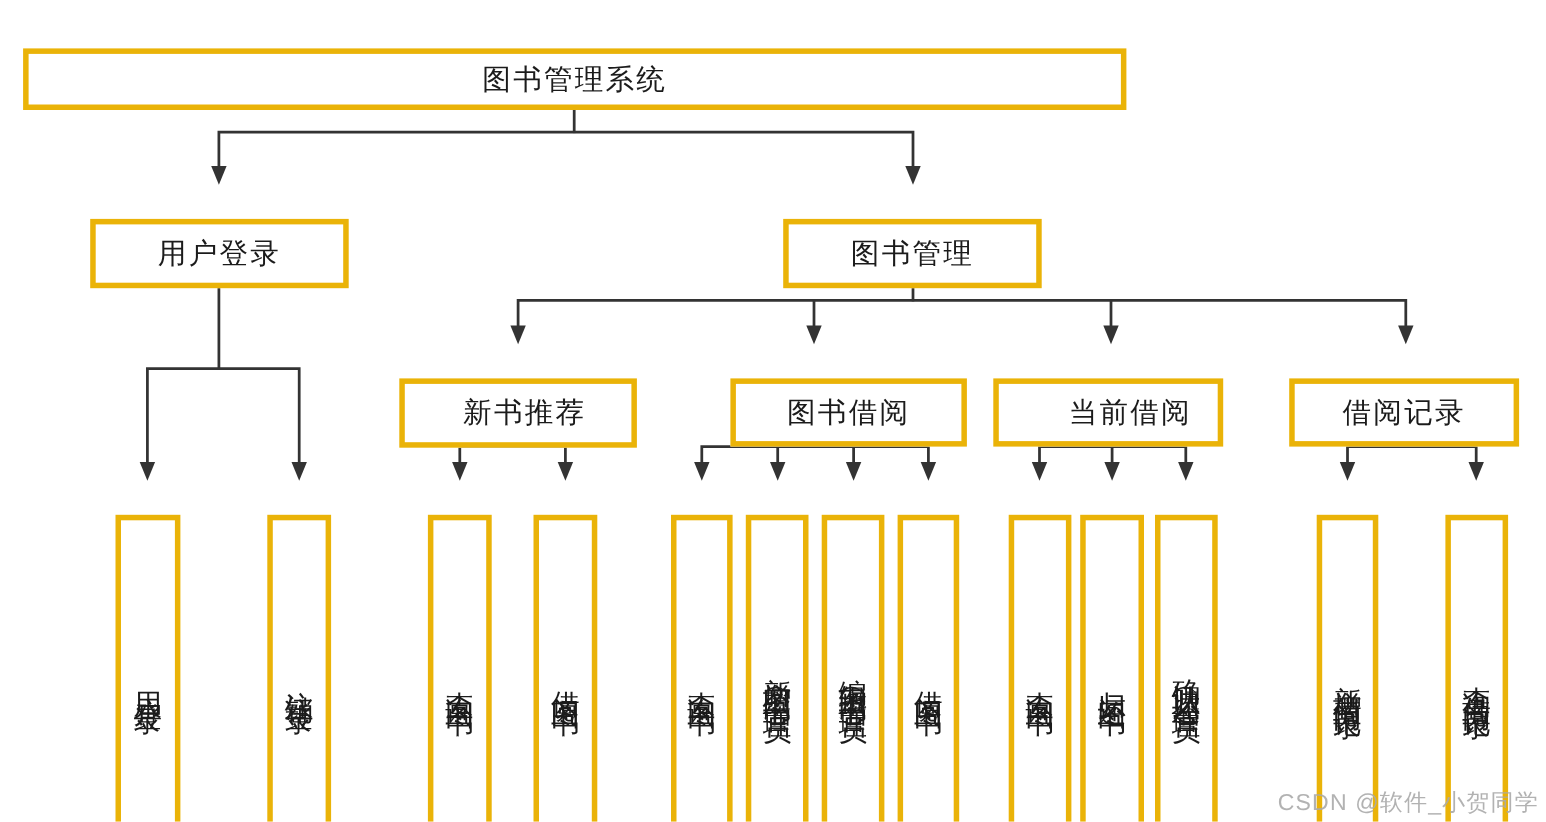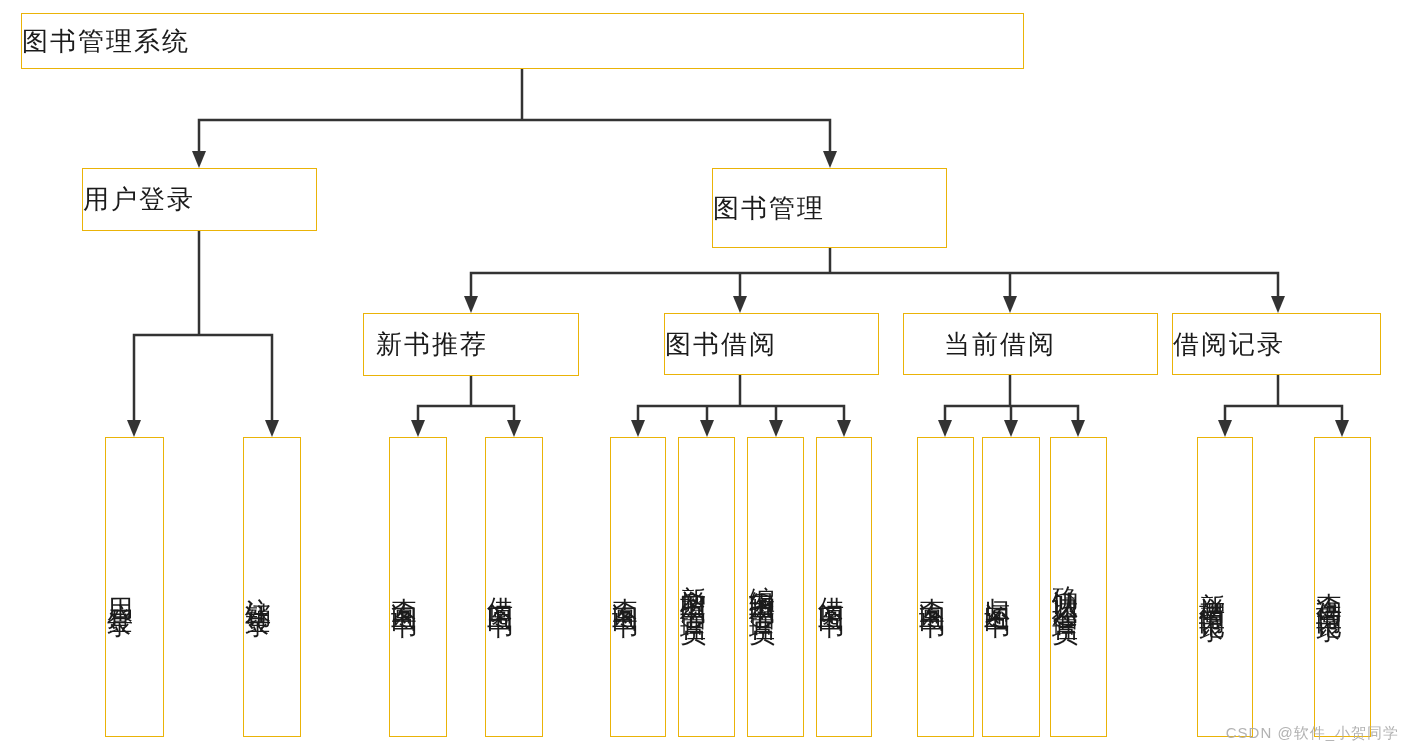--- a/index.html
+++ b/index.html
@@ -13,65 +13,67 @@
   }
   #connectors {
     position: absolute;
     left: 0; top: 0;
     width: 1405px; height: 747px;
   }
   .box {
     position: absolute;
     box-sizing: border-box;
     background: #ffffff;
-    border: 1px solid #eab308;
+    border: 5px solid #eab308;
     display: flex;
     align-items: center;
+    justify-content: center;
     color: #1b1b1b;
     font-size: 26px;
     letter-spacing: 2px;
     z-index: 2;
+    margin-top: 31px;
   }
   .box .vlabel {
     writing-mode: vertical-rl;
     text-orientation: mixed;
     letter-spacing: 5px;
     line-height: 1.1;
     white-space: nowrap;
   }
   
   #root      { left: 21px;  top: 13px;  width: 1003px; height: 56px; }
   
   #n-user    { left: 82px;  top: 168px; width: 235px; height: 63px; }
-  #n-mgmt    { left: 712px; top: 168px; width: 235px; height: 80px; }
+  #n-mgmt    { left: 712px; top: 168px; width: 235px; height: 63px; }
   
   #n-new     { left: 363px;  top: 313px; width: 216px; height: 63px; padding-left: 12px; }
   #n-borrow  { left: 664px;  top: 313px; width: 215px; height: 62px; }
-  #n-current { left: 903px;  top: 313px; width: 255px; height: 62px; padding-left: 40px; }
+  #n-current { left: 903px;  top: 313px; width: 209px; height: 62px; padding-left: 40px; }
   #n-records { left: 1172px; top: 313px; width: 209px; height: 62px; }
   
   .leaf { top: 437px; height: 300px; }
   #leaf-ul    { left: 105px;  width: 59px; }
   #leaf-lo    { left: 243px;  width: 58px; }
   #leaf-nb-q  { left: 389px;  width: 58px; }
   #leaf-nb-b  { left: 485px;  width: 58px; }
   #leaf-bb-q  { left: 610px;  width: 56px; }
   #leaf-bb-a  { left: 678px;  width: 57px; }
   #leaf-bb-e  { left: 747px;  width: 57px; }
   #leaf-bb-b  { left: 816px;  width: 56px; }
   #leaf-cb-q  { left: 917px;  width: 57px; }
   #leaf-cb-r  { left: 982px;  width: 58px; }
   #leaf-cb-c  { left: 1050px; width: 57px; }
   #leaf-rec-a { left: 1197px; width: 56px; }
   #leaf-rec-q { left: 1314px; width: 57px; }
   #watermark {
     position: absolute;
     right: 6px;
     bottom: 4px;
-    font-size: 15px;
+    font-size: 21px;
     color: rgba(170,170,170,0.9);
     letter-spacing: 1px;
     z-index: 5;
     white-space: nowrap;
   }
 </style>
 </head>
 <body>
 
 <div id="canvas">

